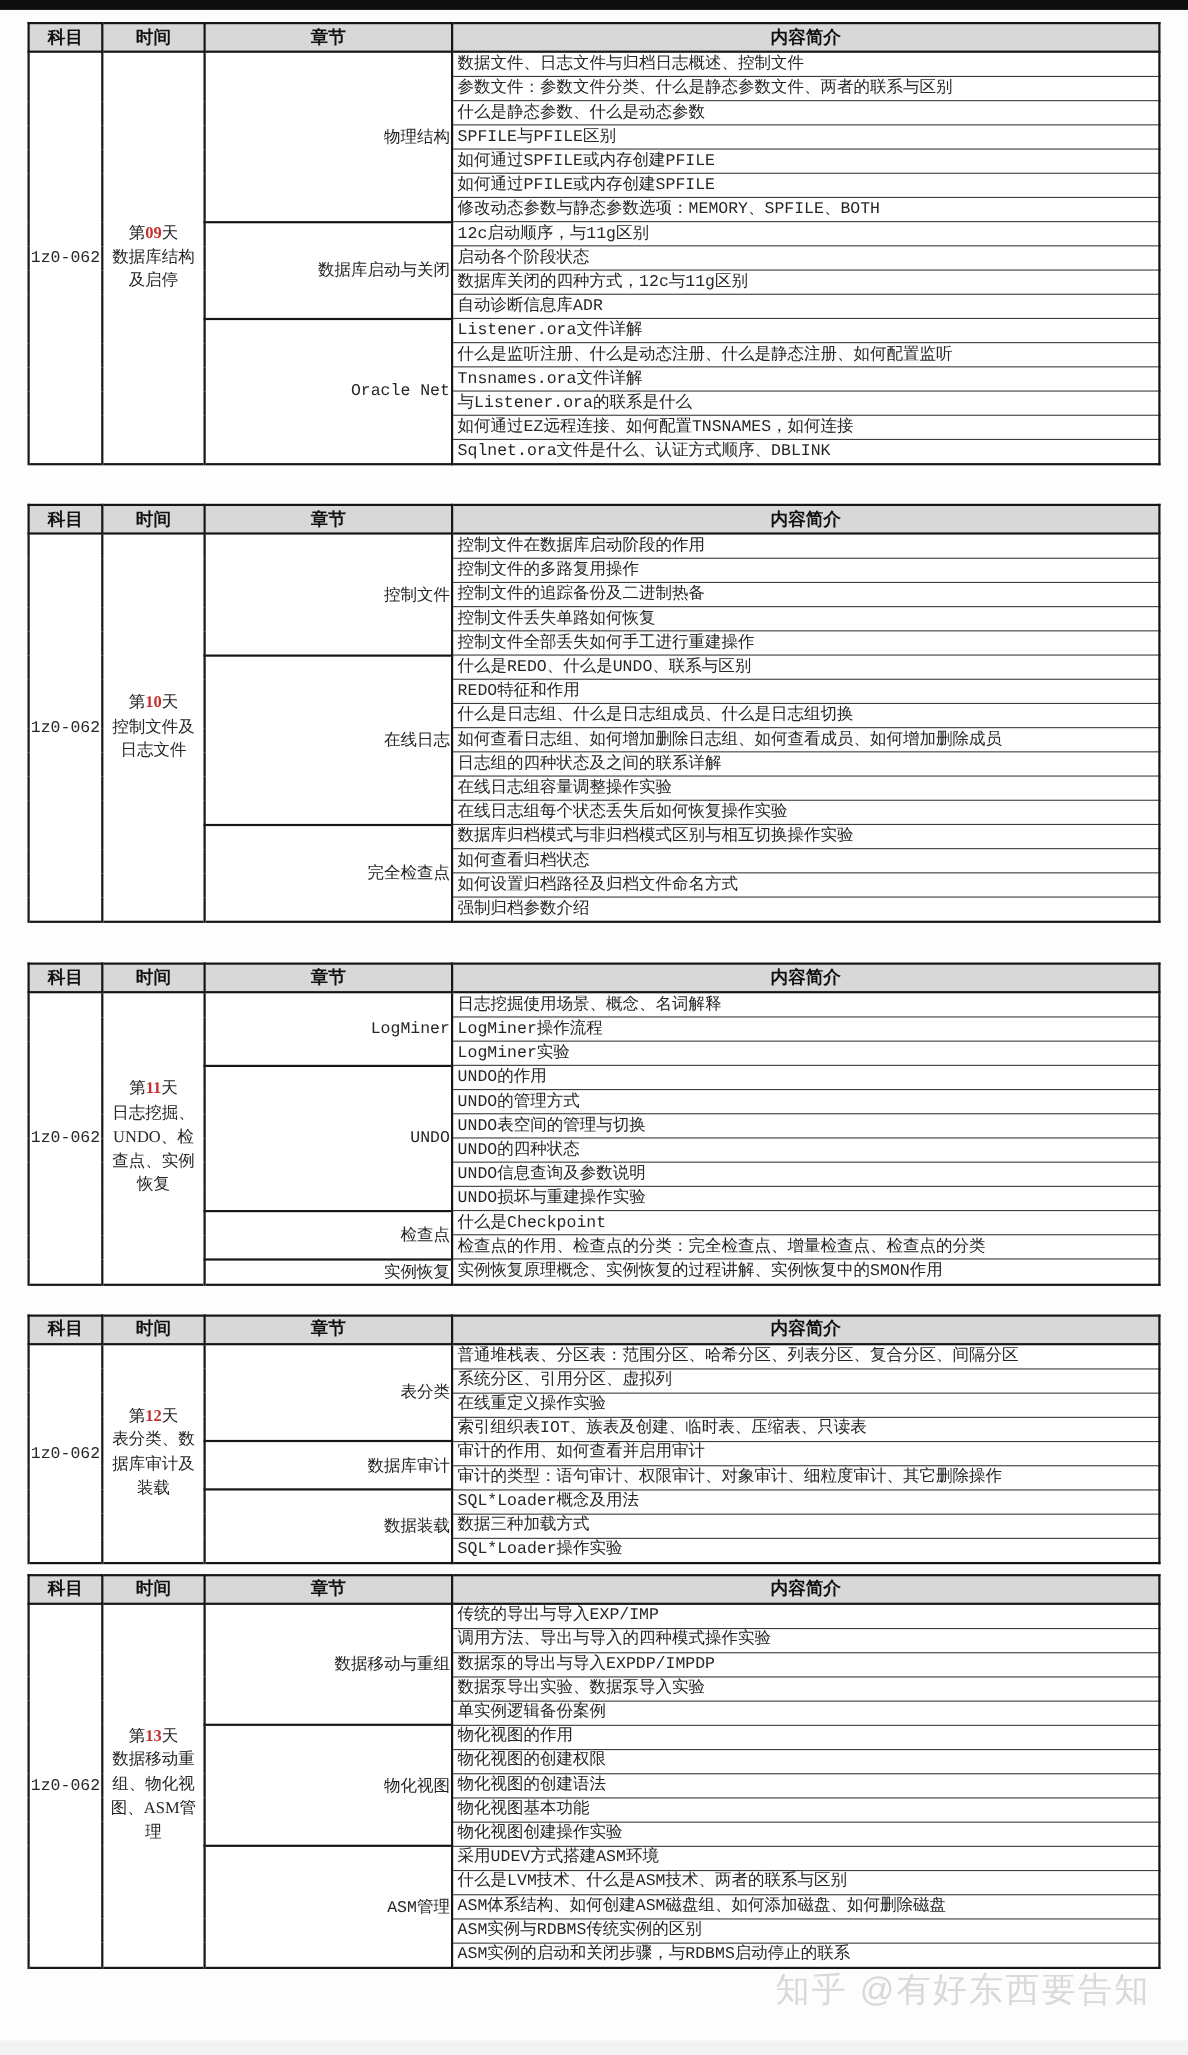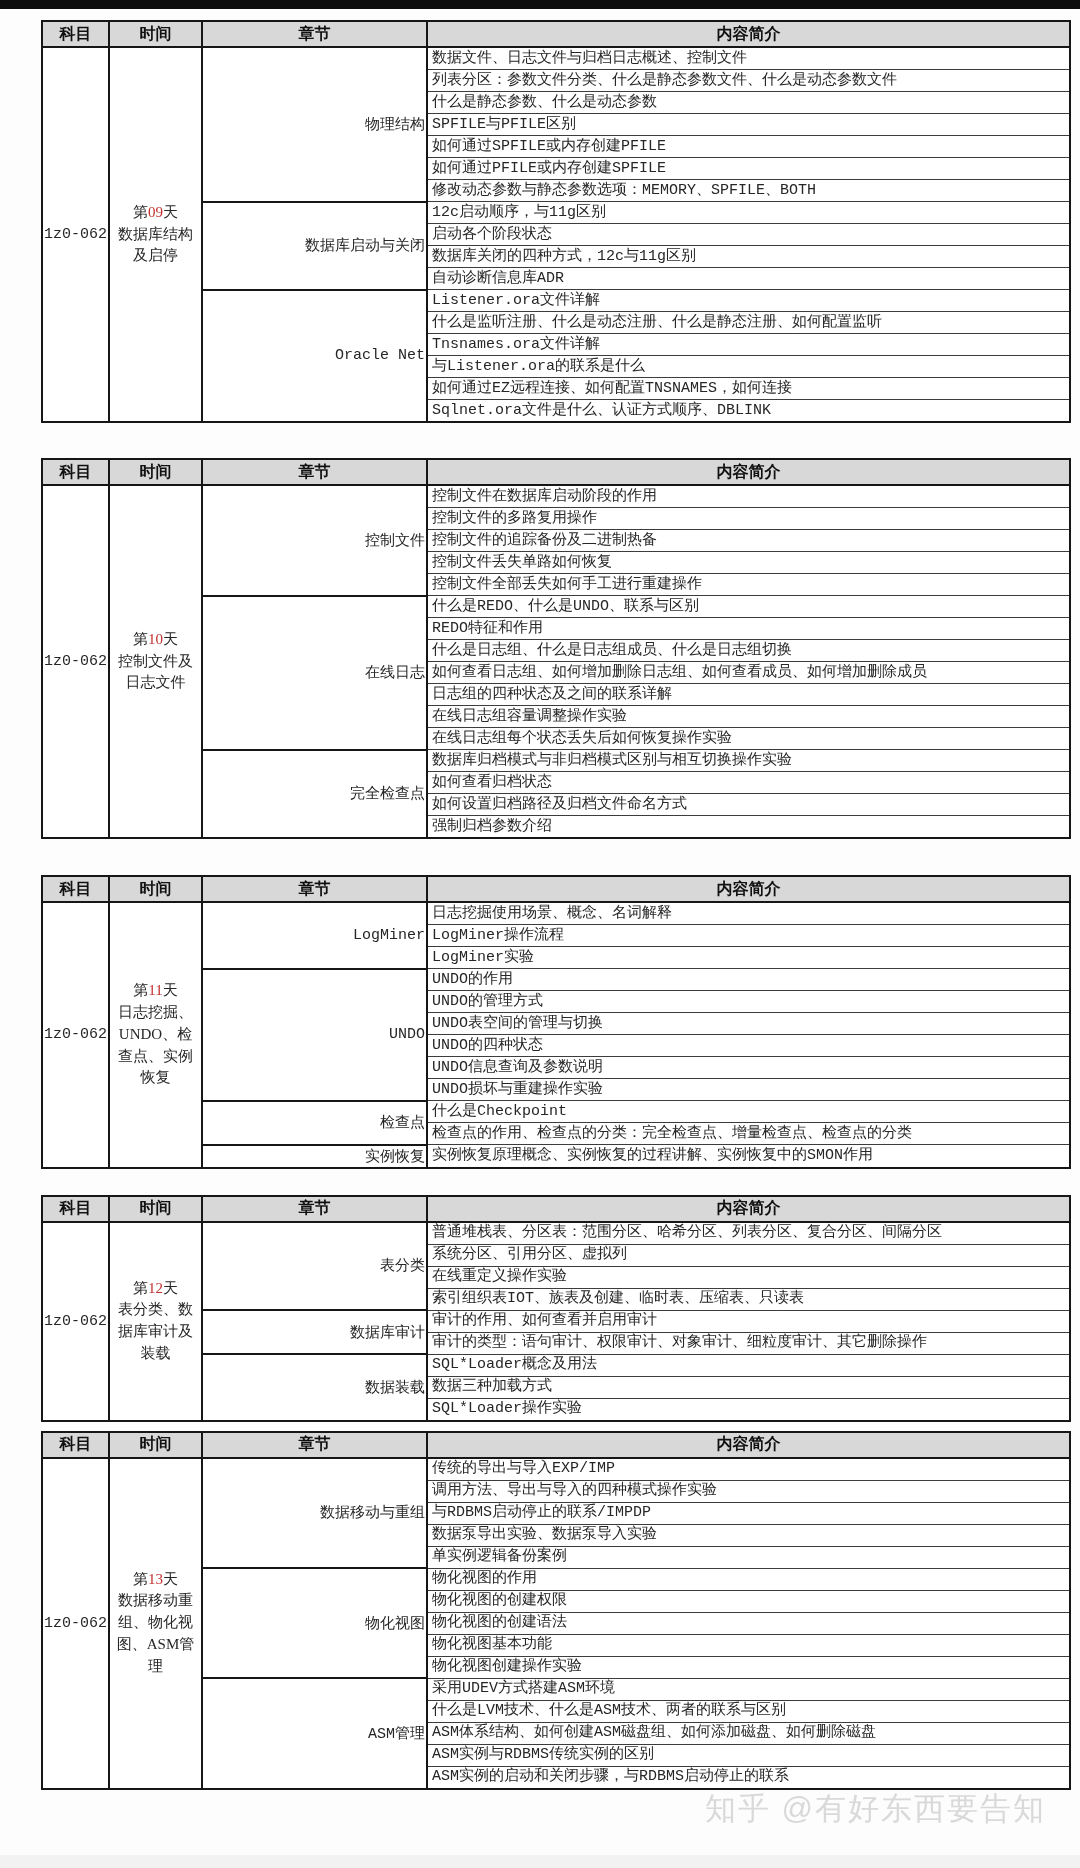--- a/index.html
+++ b/index.html
@@ -3,21 +3,21 @@
 <meta charset="utf-8">
 <style>
   html,body{margin:0;padding:0;}
   body{
     width:1080px;height:1868px;position:relative;overflow:hidden;
     background:#fdfdfd;
     font-family:"Liberation Sans","DejaVu Sans",sans-serif;
   }
   .top-bar{position:absolute;left:0;top:0;width:1080px;height:9px;background:#0e0e0e;}
   .bottom-strip{position:absolute;left:0;bottom:0;width:1080px;height:13px;background:#f2f2f2;}
-  .tables-wrap{position:absolute;left:41px;top:20px;width:1028px;}
+  .tables-wrap{position:absolute;left:25px;top:20px;width:1028px;}
   table.course-table{
     border-collapse:collapse;table-layout:fixed;width:1028px;
     border:2px solid #161616;background:#fff;
   }
   .tables-wrap > table:nth-child(1){margin-bottom:35px;}
   .tables-wrap > table:nth-child(2){margin-bottom:36px;}
   .tables-wrap > table:nth-child(3){margin-bottom:26px;}
   .tables-wrap > table:nth-child(4){margin-bottom:9px;}
   col.col-subject{width:67px;}
   col.col-time{width:93px;}
@@ -35,21 +35,21 @@
   }
   td.subject-cell{
     text-align:right;border-left:2px solid #161616;border-right:2px solid #161616;
     font-size:15px;letter-spacing:0;
   }
   td.time-cell{
     text-align:center;border-right:2px solid #161616;
     font-family:"Liberation Serif","DejaVu Serif",serif;
     font-size:15px;line-height:1.45;padding:0 5px;
   }
-  .day-num{color:#c3312f;font-weight:normal;}
+  .day-num{color:#c3312f;font-weight:bold;}
   td.chapter-cell{
     text-align:right;border-right:2px solid #161616;border-bottom:2px solid #161616;
     font-size:15px;
   }
   td.content-cell{
     height:21px;padding:0 0 0 4px;white-space:nowrap;overflow:hidden;
     line-height:20px;
   }
   .watermark{
     position:absolute;top:1788px;right:34px;
@@ -82,21 +82,21 @@
         <tr>
           <td rowspan="17" class="subject-cell">1z0-062</td>
           <td rowspan="17" class="time-cell">
             <div><span>第</span><span class="day-num">09</span><span>天</span></div>
             <div>数据库结构及启停</div>
           </td>
           <td rowspan="7" class="chapter-cell">物理结构</td>
           <td class="content-cell">数据文件、日志文件与归档日志概述、控制文件</td>
         </tr>
         <tr>
-          <td class="content-cell">列表分区：参数文件分类、什么是静态参数文件、什么是动态参数文件</td>
+          <td class="content-cell">参数文件：参数文件分类、什么是静态参数文件、两者的联系与区别</td>
         </tr>
         <tr>
           <td class="content-cell">什么是静态参数、什么是动态参数</td>
         </tr>
         <tr>
           <td class="content-cell">SPFILE与PFILE区别</td>
         </tr>
         <tr>
           <td class="content-cell">如何通过SPFILE或内存创建PFILE</td>
         </tr>
@@ -352,21 +352,21 @@
             <div><span>第</span><span class="day-num">13</span><span>天</span></div>
             <div>数据移动重组、物化视图、ASM管理</div>
           </td>
           <td rowspan="5" class="chapter-cell">数据移动与重组</td>
           <td class="content-cell">传统的导出与导入EXP/IMP</td>
         </tr>
         <tr>
           <td class="content-cell">调用方法、导出与导入的四种模式操作实验</td>
         </tr>
         <tr>
-          <td class="content-cell">与RDBMS启动停止的联系/IMPDP</td>
+          <td class="content-cell">数据泵的导出与导入EXPDP/IMPDP</td>
         </tr>
         <tr>
           <td class="content-cell">数据泵导出实验、数据泵导入实验</td>
         </tr>
         <tr>
           <td class="content-cell">单实例逻辑备份案例</td>
         </tr>
         <tr>
           <td rowspan="5" class="chapter-cell">物化视图</td>
           <td class="content-cell">物化视图的作用</td>

